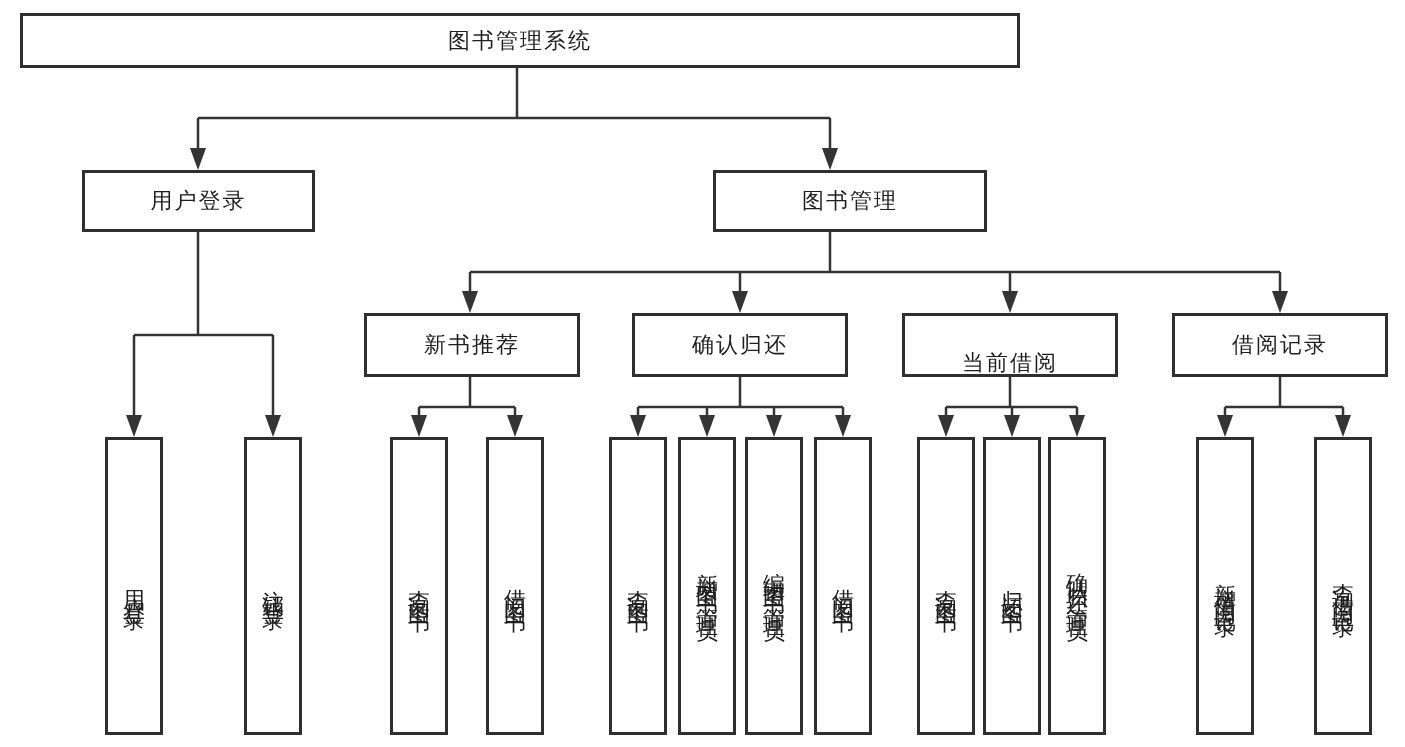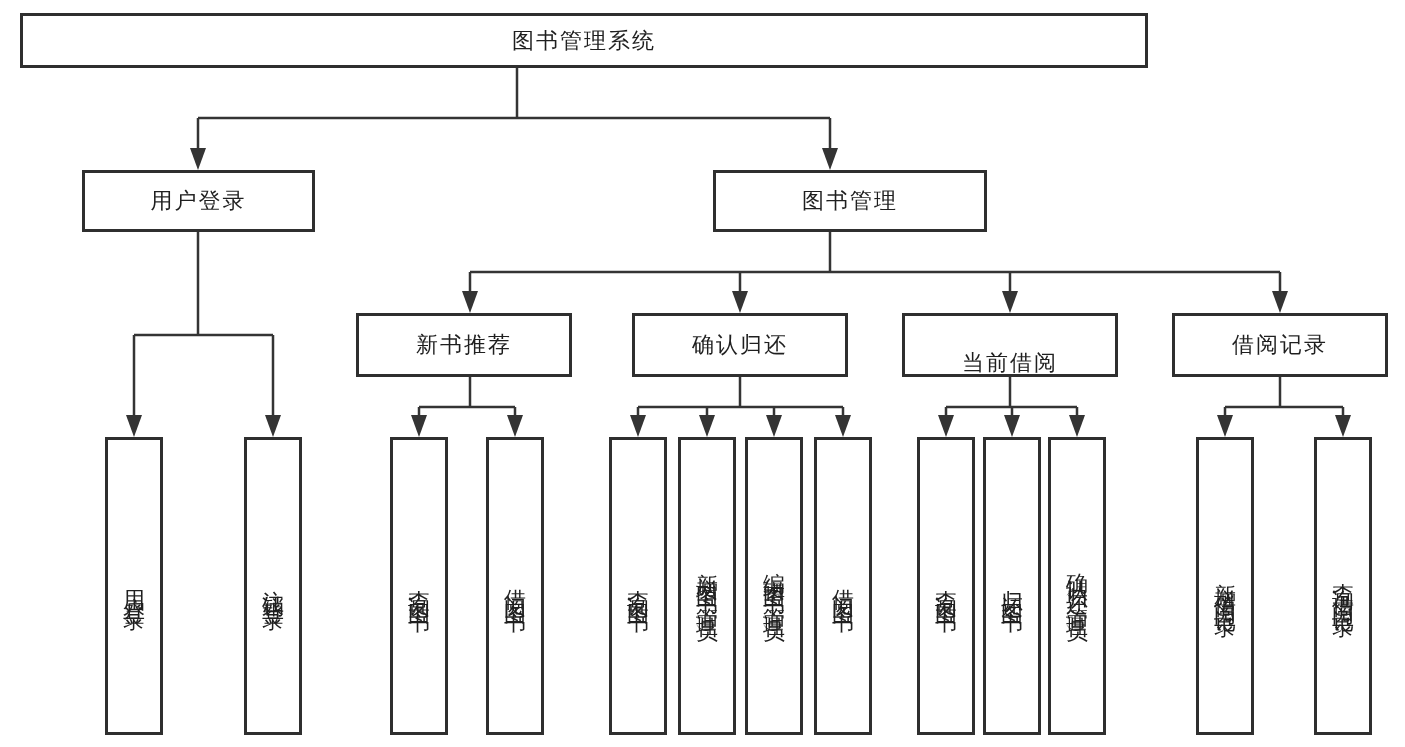--- a/index.html
+++ b/index.html
@@ -19,21 +19,21 @@
     display:flex;align-items:center;justify-content:center;
     z-index:2;
     color:#1f1f1f;
   }
   .hlbl{
     font-size:22px;
     letter-spacing:2px;
     white-space:nowrap;
     line-height:1;
   }
-  .root{left:20px;top:13px;width:1128px;height:55px;}
+  .root{left:20px;top:13px;width:1000px;height:55px;}
   .lvl2{top:170px;width:233px;height:62px;}
   .lvl3{top:313px;width:216px;height:64px;}
   .leaf{top:437px;width:58px;height:298px;}
   .vlbl{
     writing-mode:vertical-rl;
     text-orientation:mixed;
     font-size:22px;
     letter-spacing:7px;
     line-height:1;
   }
@@ -101,21 +101,21 @@
     <span class="hlbl">图书管理系统</span>
   </div>
 
   <div class="node lvl2" style="left:82px;">
     <span class="hlbl">用户登录</span>
   </div>
   <div class="node lvl2" style="left:713px;width:274px;">
     <span class="hlbl">图书管理</span>
   </div>
 
-  <div class="node lvl3" style="left:356px;">
+  <div class="node lvl3" style="left:364px;">
     <span class="hlbl">新书推荐</span>
   </div>
   <div class="node lvl3" style="left:632px;">
     <span class="hlbl">确认归还</span>
   </div>
   <div class="node lvl3" style="left:902px;align-items:flex-end;">
     <span class="hlbl">当前借阅</span>
   </div>
   <div class="node lvl3" style="left:1172px;">
     <span class="hlbl">借阅记录</span>

